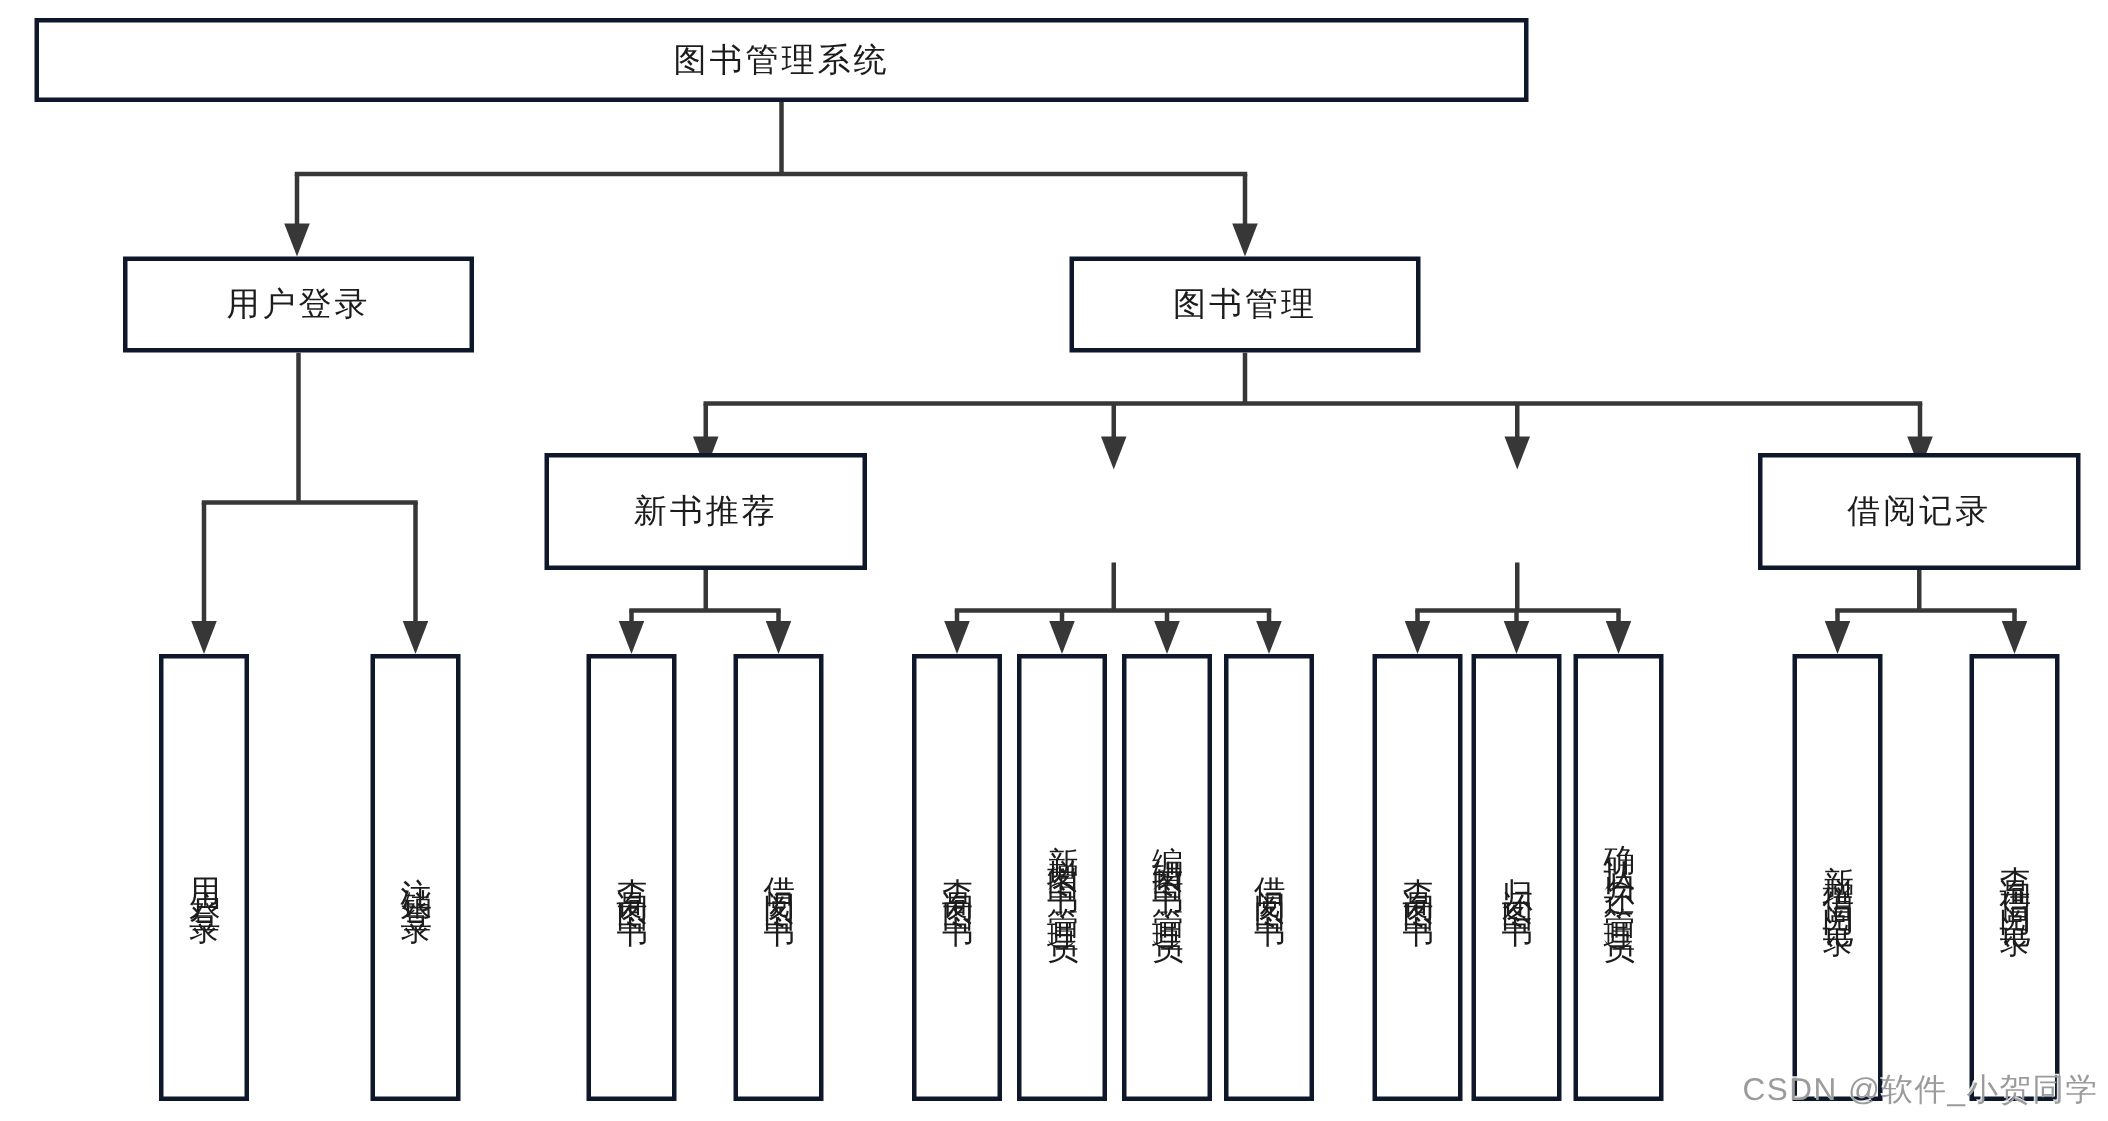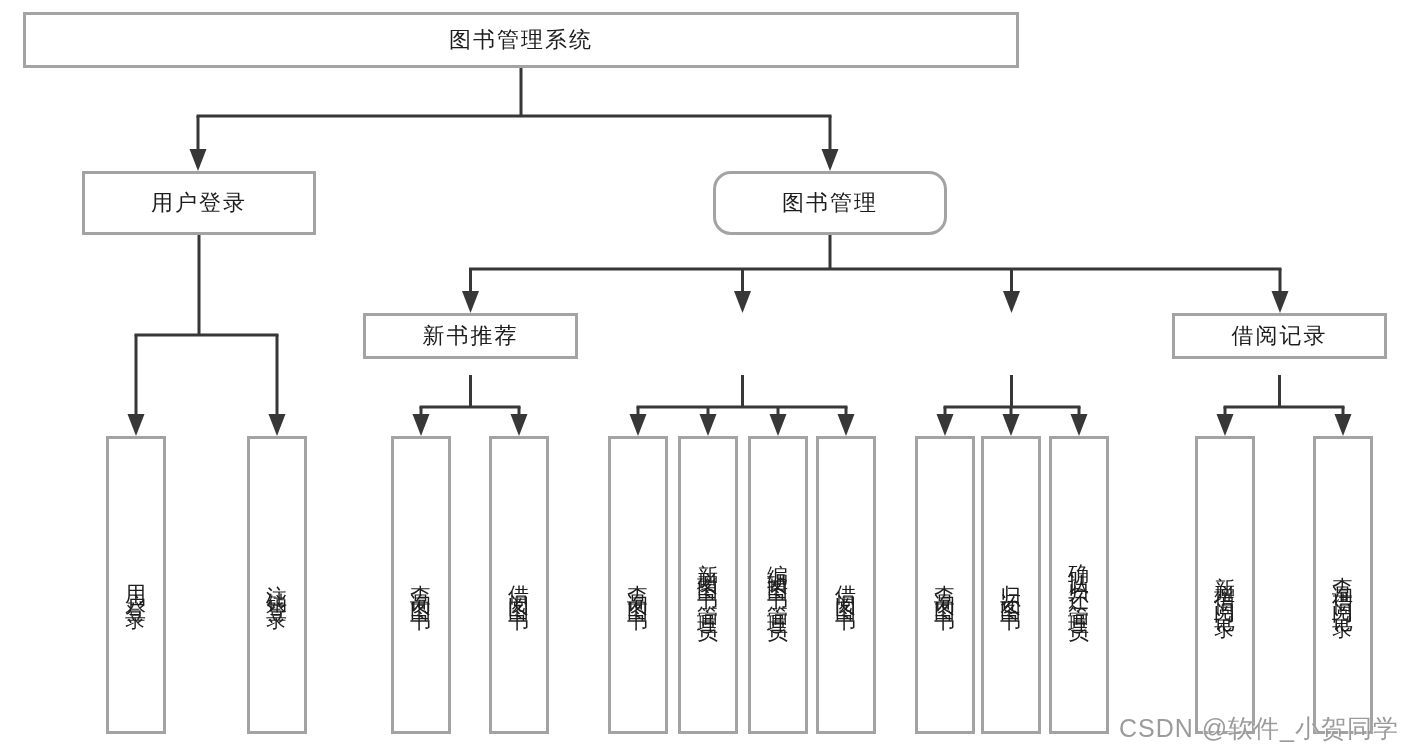--- a/index.html
+++ b/index.html
@@ -12,54 +12,54 @@
     overflow: hidden;
   }
   svg.connectors {
     position: absolute;
     left: 0; top: 0;
     width: 1405px; height: 747px;
   }
   .box {
     position: absolute;
     background: #ffffff;
-    border: 3px solid #a3a3a3;
+    border: 3px solid #0f172a;
     box-sizing: border-box;
     display: flex;
     align-items: center;
     justify-content: center;
     color: #1c1c1c;
     font-size: 22px;
     letter-spacing: 2px;
     z-index: 2;
   }
   .root-box   { left: 23px;  top: 12px;  width: 996px; height: 56px; }
   .l2-box     { top: 171px;  width: 234px; height: 64px; }
   .l2-left    { left: 82px;  }
-  .l2-right   { left: 713px; border-radius: 18px; }
-  .l3-box     { top: 313px;  width: 215px; height: 46px; }
+  .l2-right   { left: 713px; }
+  .l3-box     { top: 302px;  width: 215px; height: 78px; }
   .leaf {
     top: 436px;
     width: 60px;
     height: 298px;
     font-size: 21px;
   }
   .vtext {
     writing-mode: vertical-rl;
     text-orientation: mixed;
     letter-spacing: 0.40em;
     line-height: 1;
     white-space: nowrap;
   }
   .watermark {
     position: absolute;
     right: 6px;
     top: 712px;
     z-index: 3;
-    font-size: 25px;
+    font-size: 21px;
     color: #9b9b9b;
     letter-spacing: 1px;
     text-shadow: -1px -1px 0 rgba(255,255,255,0.85);
   }
 </style>
 </head>
 <body>
 
 <div class="canvas">
 

